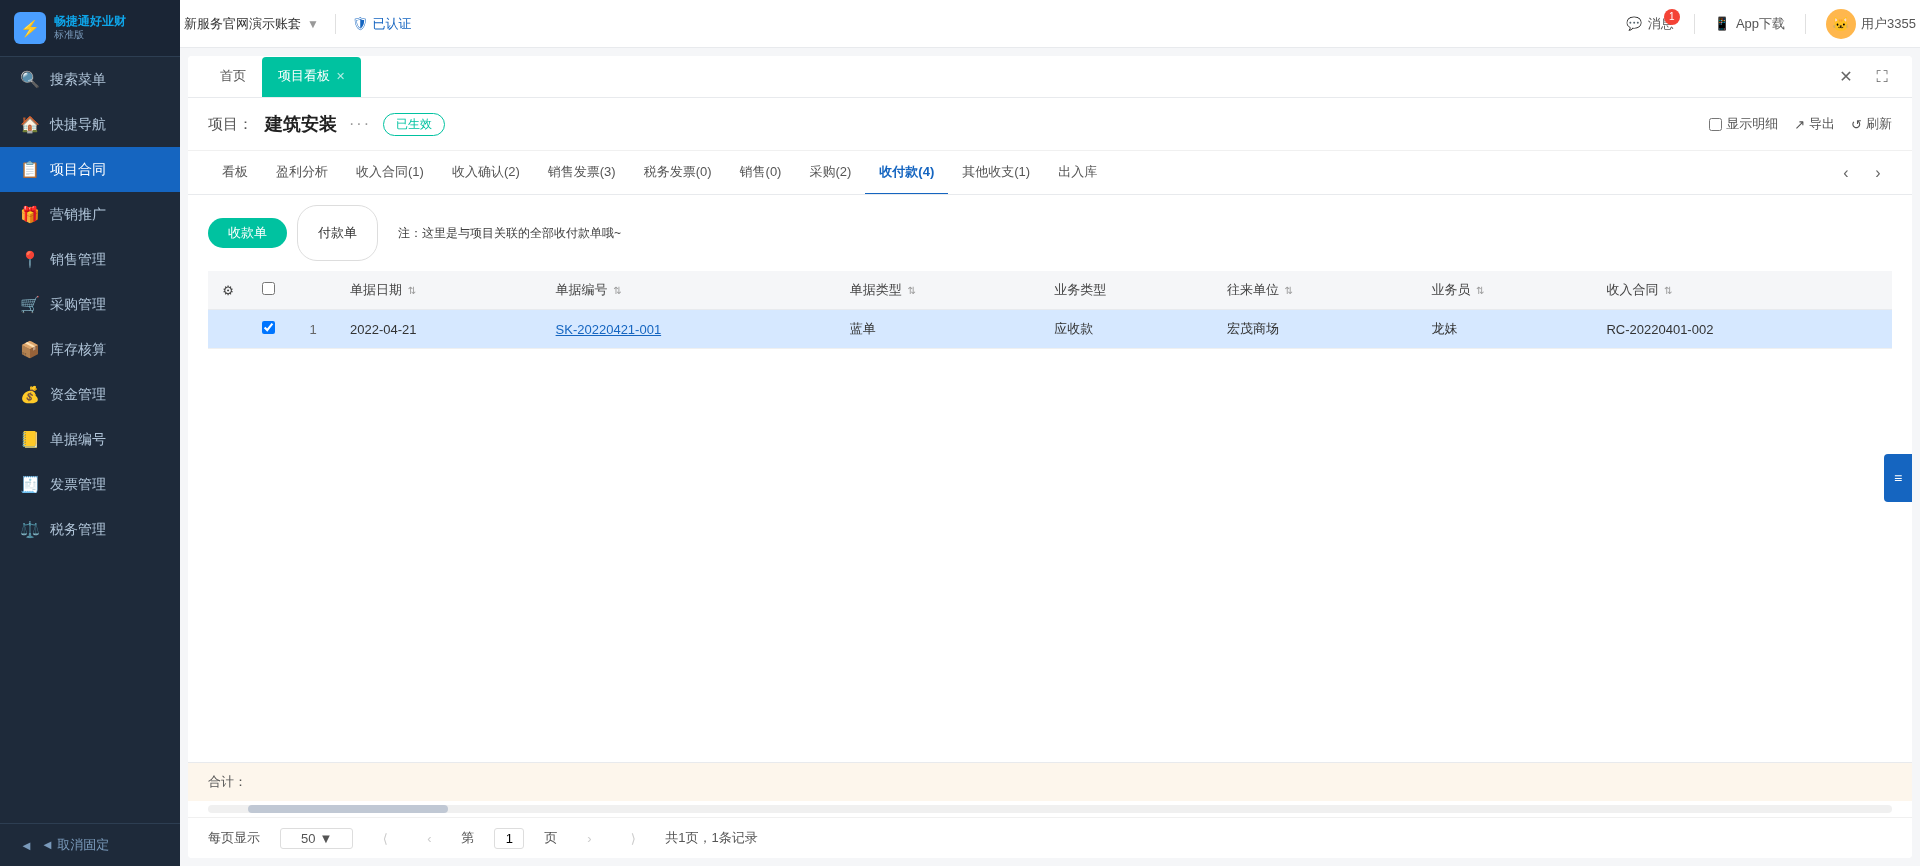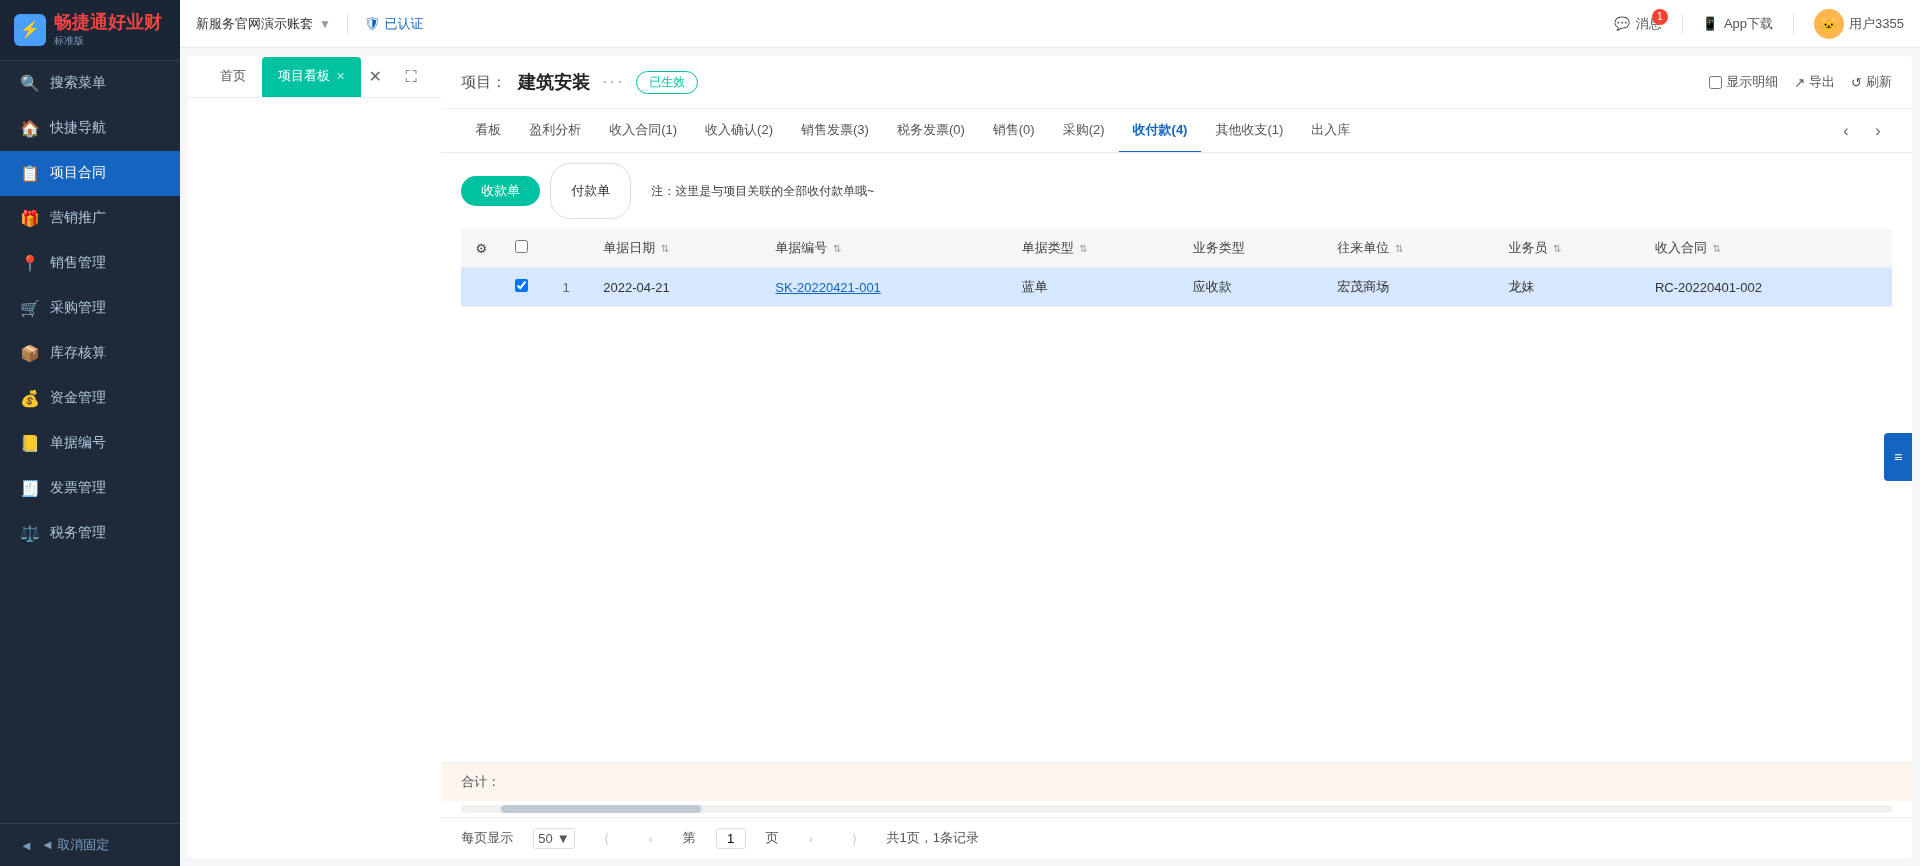--- a/index.html
+++ b/index.html
@@ -23,21 +23,21 @@
       border-bottom: 1px solid #2d3e52;
       gap: 8px;
     }
     .logo-icon {
       width: 32px; height: 32px;
       background: #4a9eff;
       border-radius: 6px;
       display: flex; align-items: center; justify-content: center;
       color: white; font-size: 16px;
     }
-    .logo-text { font-size: 18px; color: #ef4444; font-weight: bold; line-height: 1.2; }
+    .logo-text { font-size: 12px; color: #0ea5e9; font-weight: bold; line-height: 1.2; }
     .logo-version { font-size: 10px; color: #7a9abb; }
     .sidebar-scroll { overflow-y: auto; flex: 1; }
     .sidebar-item {
       display: flex;
       align-items: center;
       padding: 13px 20px;
       cursor: pointer;
       color: #b0c4d8;
       gap: 10px;
       font-size: 14px;
@@ -63,21 +63,21 @@
       flex-direction: column;
       background: #f5f6f8;
       overflow: hidden;
     }
 
     
     .topbar {
       background: white;
       display: flex;
       align-items: center;
-      padding: 0 16px;
+      padding: 0 4px;
       height: 48px;
       border-bottom: 1px solid #e8eaed;
       gap: 12px;
     }
     .topbar-account {
       display: flex;
       align-items: center;
       gap: 6px;
       color: #333;
       font-size: 13px;
@@ -114,21 +114,21 @@
       font-size: 14px;
     }
 
     
     .content-wrapper {
       flex: 1;
       background: white;
       margin: 8px;
       border-radius: 4px;
       display: flex;
-      flex-direction: row;
+      flex-direction: column;
       overflow: hidden;
     }
 
     
     .tab-bar {
       display: flex;
       align-items: center;
       padding: 0 16px;
       background: white;
       border-bottom: 1px solid #e8eaed;
@@ -325,21 +325,21 @@
       padding: 8px 20px;
       gap: 20px;
       font-size: 13px;
       color: #555;
       background: white;
       border-top: 1px solid #f0f0f0;
     }
     .page-size-select {
       border: 1px solid #ddd;
       border-radius: 3px;
-      padding: 2px 4px;
+      padding: 2px 20px;
       font-size: 13px;
       display: flex; align-items: center; gap: 4px;
       cursor: pointer;
     }
     .page-btn {
       width: 24px; height: 24px;
       display: flex; align-items: center; justify-content: center;
       cursor: pointer; color: #666; border-radius: 3px;
       font-size: 13px;
     }

